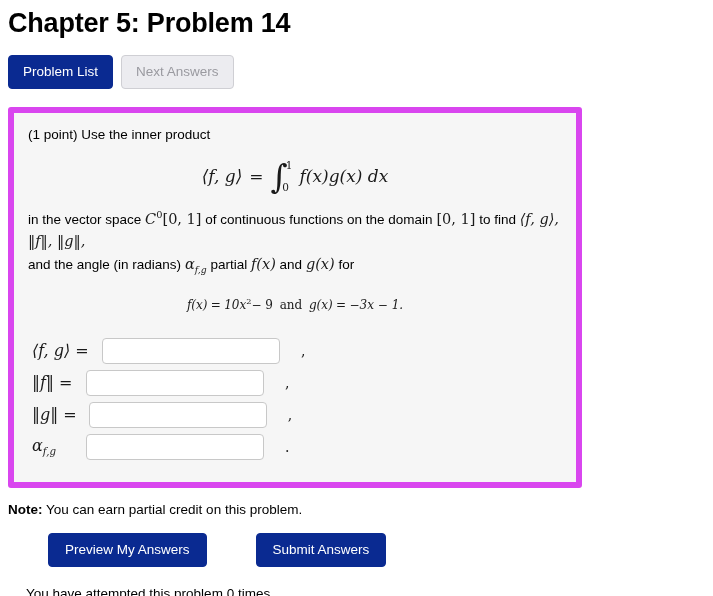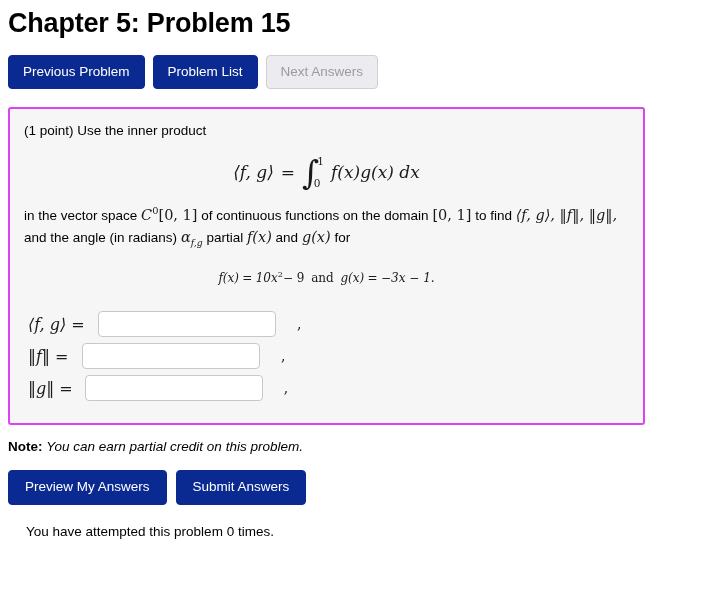--- a/index.html
+++ b/index.html
@@ -59,24 +59,24 @@
   .btn-disabled {
     background: #ececf0;
     border-color: #cfcfd4;
     color: #9a9aa0;
     cursor: default;
   }
 
   
   .problem-panel {
     margin: 18px 0 0 8px;
-    width: 637px;
+    width: 574px;
     box-sizing: border-box;
     background: #f6f6f6;
-    border: 2px solid #d946ef;
+    border: 6px solid #d946ef;
     border-radius: 3px;
     padding: 12px 14px 16px 14px;
   }
   .stmt-line {
     font-size: 13.5px;
     color: #000;
     line-height: 1.45;
   }
 
   
@@ -191,47 +191,47 @@
     color: #1a1a1a;
     padding-left: 9px;
   }
 
   
   .note-line {
     margin: 14px 0 0 8px;
     font-size: 13.5px;
   }
   .note-bold { font-weight: bold; }
-  .note-italic { font-style: italic; }
+  .note-italic { }
 
   .submit-row {
     display: flex;
     gap: 9px;
     padding: 16px 0 0 8px;
   }
   .btn-wide {
     padding: 9px 16px 10px 16px;
     font-size: 13.5px;
+    margin-left: 40px;
   }
 
   .attempts {
     margin: 18px 0 0 26px;
     font-size: 13.5px;
     line-height: 1.38;
   }
 </style>
 </head>
 <body>
 
 <div class="page">
 
-  <h1 class="page-title">Chapter 5: Problem 15</h1>
+  <h1 class="page-title">Chapter 5: Problem 14</h1>
 
   <div class="nav-row">
-    <button class="btn btn-primary">Previous Problem</button>
     <button class="btn btn-primary">Problem List</button>
     <button class="btn btn-disabled" disabled="">Next Answers</button>
   </div>
 
   <div class="problem-panel">
 
     <div class="stmt-line">
       <span>(1 point)</span>
       <span>Use the inner product</span>
     </div>
@@ -291,20 +291,25 @@
         <input class="ans-input" type="text" value="" style="">
         <span class="ans-punct">,</span>
       </div>
 
       <div class="ans-row">
         <span class="ans-label math narrow"><span>‖g‖</span> <span class="math-up">=</span></span>
         <input class="ans-input" type="text" value="" style="">
         <span class="ans-punct">,</span>
       </div>
 
+      <div class="ans-row">
+        <span class="ans-label math narrow"><span>α</span><span class="sub">f,g</span></span>
+        <input class="ans-input" type="text" value="" style="">
+        <span class="ans-punct">.</span>
+      </div>
 
     </div>
   </div>
 
   <div class="note-line">
     <span class="note-bold">Note:</span>
     <span class="note-italic">You can earn partial credit on this problem.</span>
   </div>
 
   <div class="submit-row">

